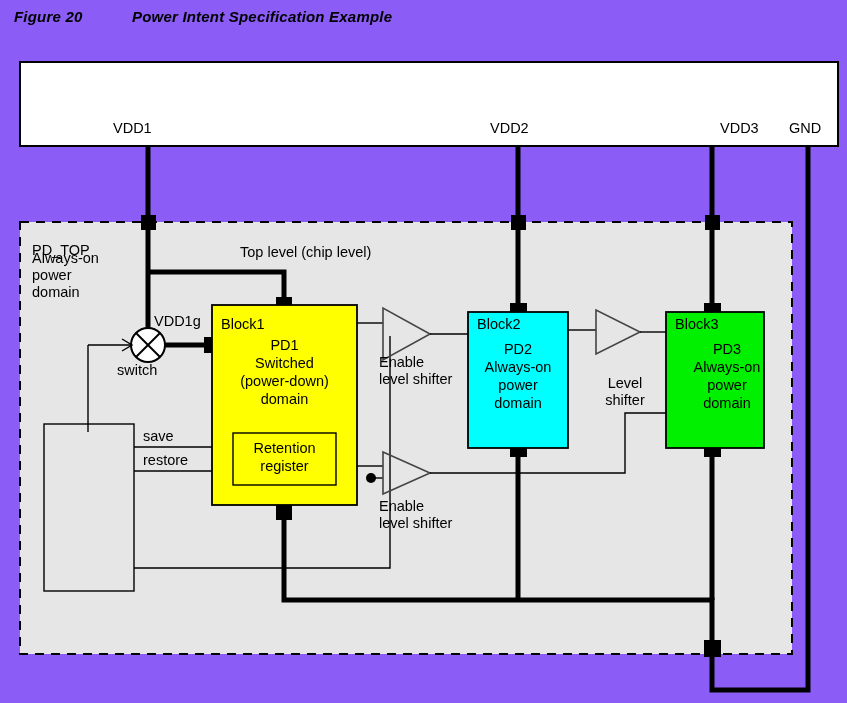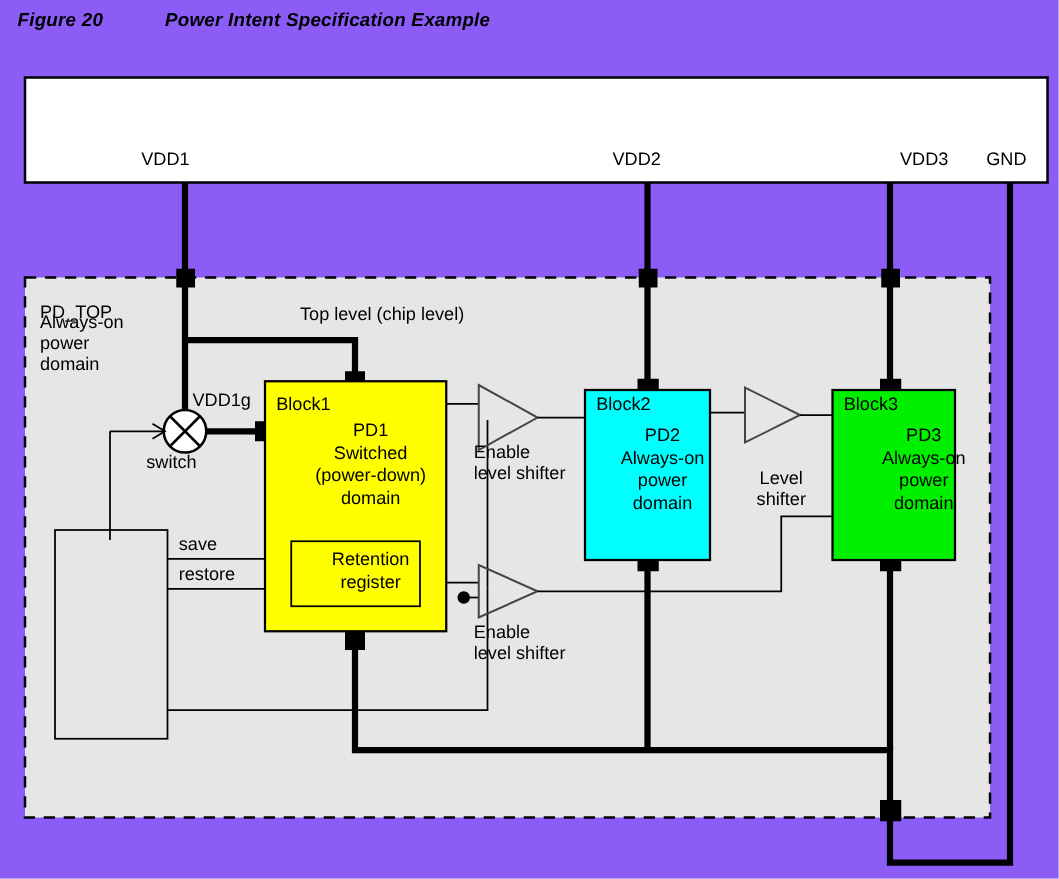--- a/index.html
+++ b/index.html
@@ -2,21 +2,21 @@
 <html><head>
 <meta charset="utf-8">
 <style>
   html,body{margin:0;padding:0;background:#ffffff;}
   body{width:847px;height:703px;font-family:"Liberation Sans",sans-serif;color:#000;}
   #stage{position:relative;width:847px;height:703px;overflow:hidden;background:#8b5cf6;}
   svg{position:absolute;left:0;top:0;}
   .fig-title{position:absolute;left:14px;top:8px;font-style:italic;font-weight:bold;font-size:15px;letter-spacing:0.2px;}
   .fig-title .num{display:inline-block;width:118px;}
   .lbl{position:absolute;font-size:14.5px;line-height:17px;white-space:pre;}
-  .blocktxt{position:absolute;font-size:14.5px;line-height:18px;text-align:center;white-space:pre;padding-left:12px;}
+  .blocktxt{position:absolute;font-size:14.5px;line-height:18px;text-align:center;white-space:pre;}
   .blockname{position:absolute;font-size:14.5px;line-height:18px;white-space:pre;}
 </style>
 </head>
 <body>
 
 <div id="stage">
 
   <div class="fig-title">
     <span class="num">Figure 20</span><span>Power Intent Specification Example</span>
   </div>

